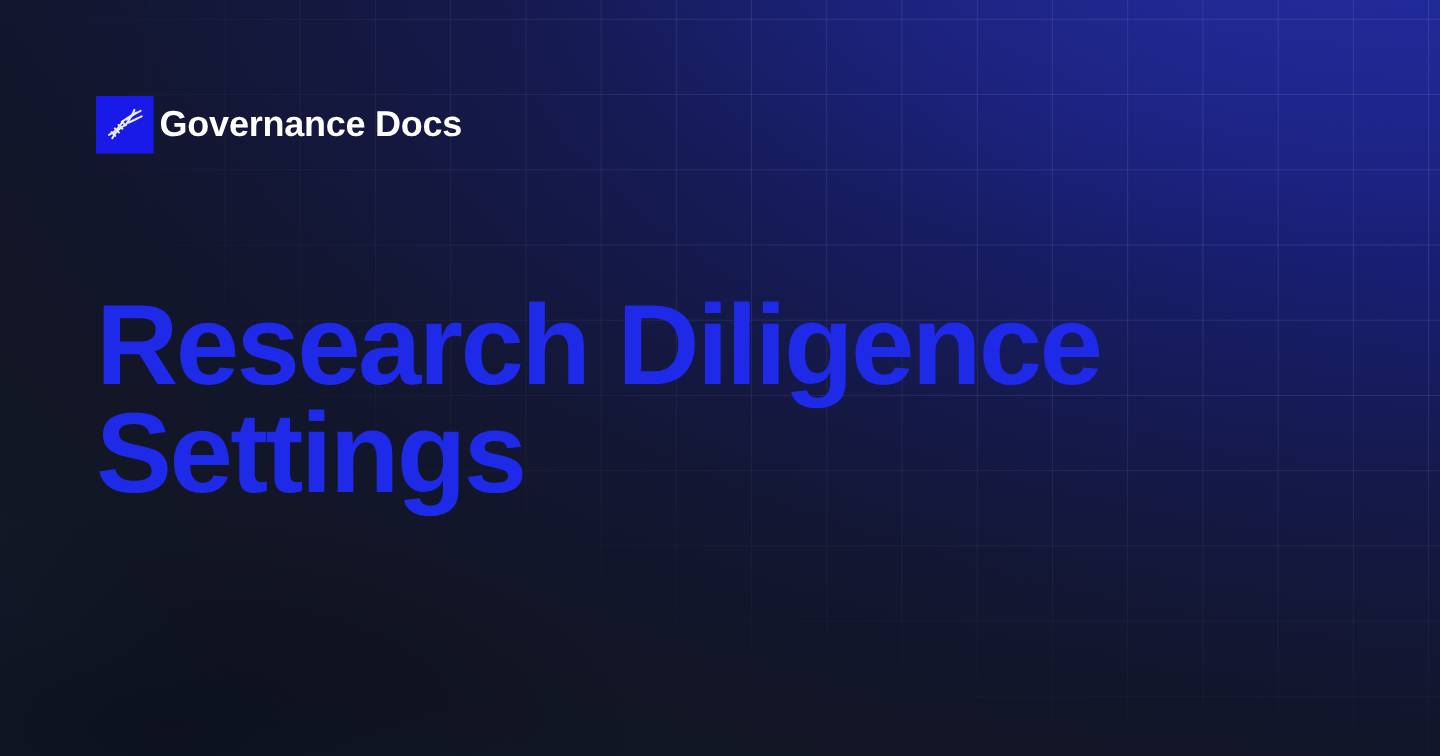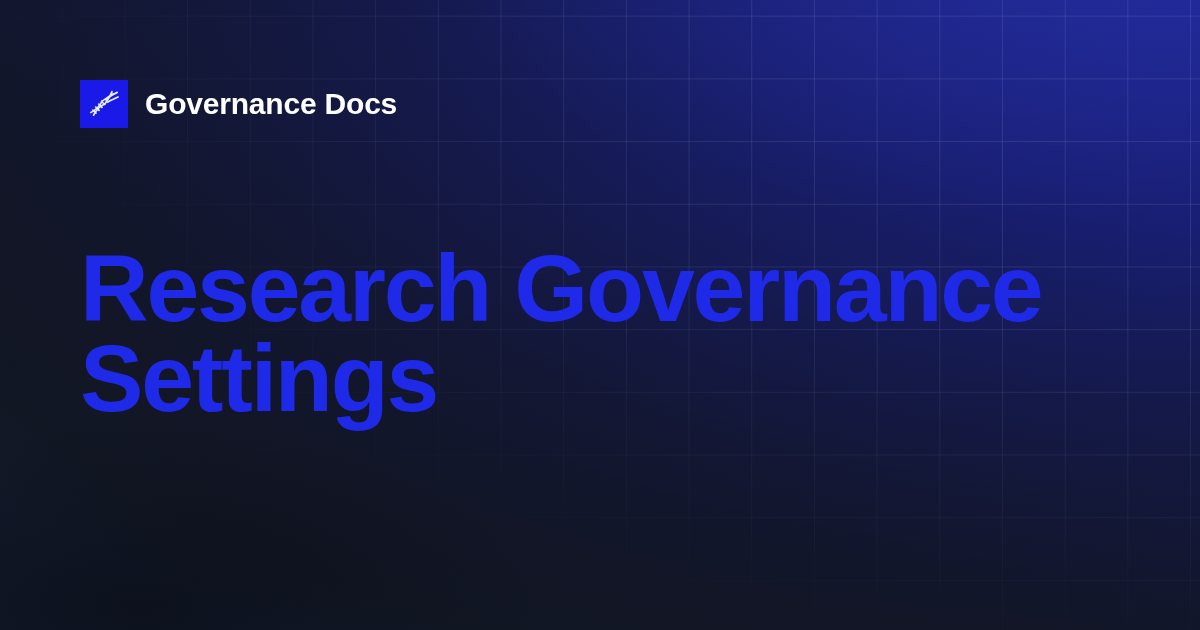--- a/index.html
+++ b/index.html
@@ -90,21 +90,21 @@
     position: absolute;
     inset: 0;
   }
 
   .brand {
     position: absolute;
     left: 80px;
     top: 80px;
     display: flex;
     align-items: center;
-    gap: 17px;
+    gap: 5px;
     height: 48px;
   }
   .brand-logo {
     width: 48px;
     height: 48px;
     background: #1a1ae8;
     display: block;
     flex: 0 0 48px;
     position: relative;
   }
@@ -172,17 +172,17 @@
             <path d="M25.0 23.8 C 27.6 20.0, 30.6 15.6, 32.0 11.6"></path>
             <path d="M22.2 21.0 C 25.0 19.2, 29.4 16.2, 33.4 13.8"></path>
             <path d="M25.6 19.6 C 28.8 17.0, 33.0 14.2, 37.2 12.4"></path>
             <path d="M27.4 22.2 C 30.8 20.6, 34.6 18.6, 38.0 17.0"></path>
           </g>
         </svg>
       </span>
       <span class="brand-name">Governance Docs</span>
     </div>
 
-    <h1 class="headline">Research Governance Settings</h1>
+    <h1 class="headline">Research Diligence Settings</h1>
 
 
   </div>
 </div>
 
 </body></html>

